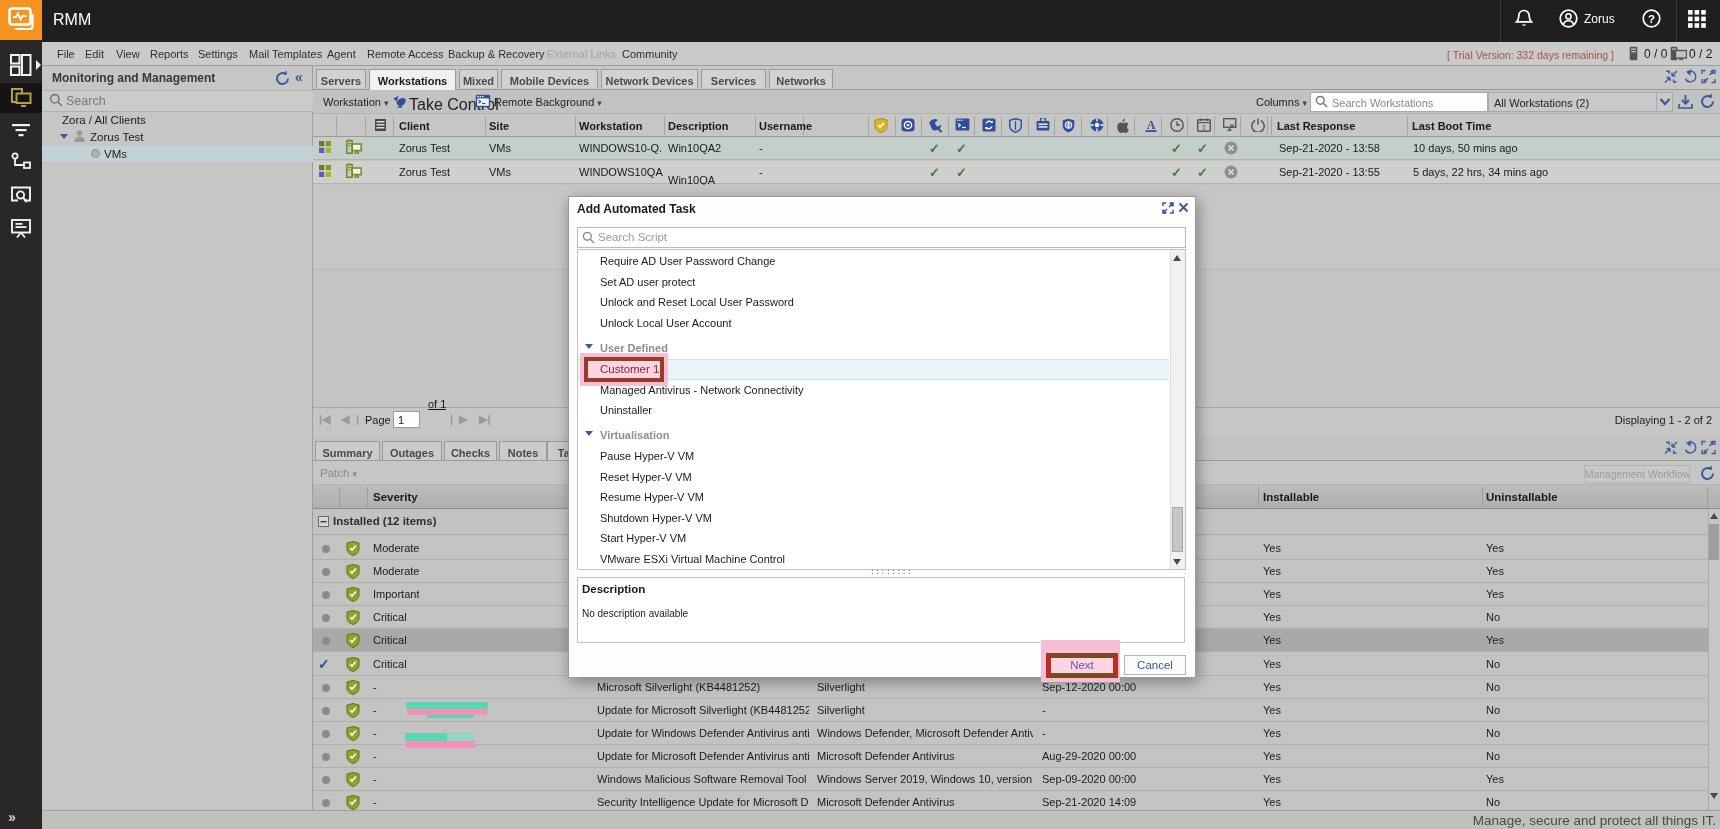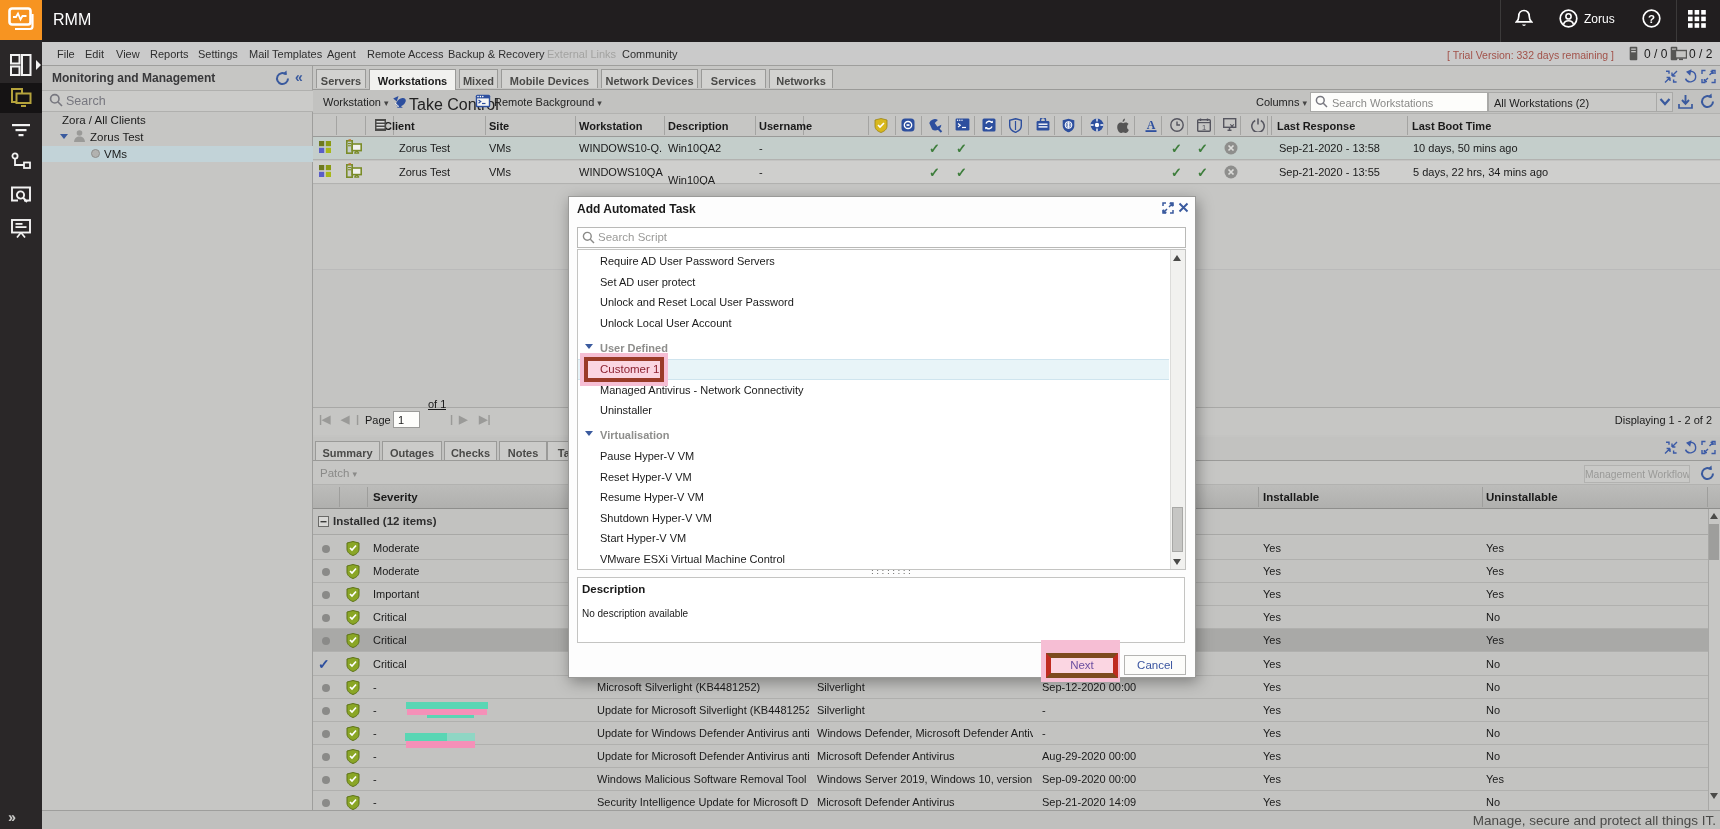--- a/index.html
+++ b/index.html
@@ -284,21 +284,21 @@
   </style>
   <div class="hsep" style="left:336px;"></div>
     <div class="hsep" style="left:365px;"></div>
     <div class="hsep" style="left:393px;"></div>
   <div class="hsep" style="left:485px;"></div>
     <div class="hsep" style="left:575px;"></div>
     <div class="hsep" style="left:664px;"></div>
   <div class="hsep" style="left:755px;"></div>
     <div class="hsep" style="left:803px;"></div>
     <div class="hsep" style="left:868px;"></div>
-  <div class="hlbl" style="left:384px;">Client</div>
+  <div class="hlbl" style="left:399px;">Client</div>
   <div class="hlbl" style="left:489px;">Site</div>
   <div class="hlbl" style="left:579px;">Workstation</div>
   <div class="hlbl" style="left:668px;">Description</div>
   <div class="hlbl" style="left:759px;">Username</div>
   <div class="hlbl" style="left:1277px;text-align:right;">Last Response</div>
   <div class="hlbl" style="left:1412px;">Last Boot Time</div>
   <div class="ic" style="left:374px;">
       <svg width="13" height="14" viewBox="0 0 13 14">
         <rect x="1" y="1" width="11" height="12" fill="#4a4a48"></rect>
         <rect x="2.5" y="3" width="8" height="1.5" fill="#ddd"></rect>
@@ -776,21 +776,21 @@
       <svg width="13" height="13" viewBox="0 0 13 13">
         <circle cx="5.3" cy="5.3" r="3.9" fill="none" stroke="#8a8a88" stroke-width="1.4"></circle>
         <path d="M8.3 8.3 l3.7 3.7" stroke="#8a8a88" stroke-width="1.4"></path>
       </svg>
     </div>
   <div class="abs m" style="left:598px;top:231px;color:#9a9a98;font-size:11.5px;">Search Script</div>
 
   <div class="abs m" style="left:577px;top:249px;width:609px;height:321px;background:#fff;border:1px solid #c4c4c2;"></div>
 
   <div class="abs m" style="left:578px;top:359px;width:591px;height:21px;background:#e8f4f8;border-top:1px solid #cfe4ee;border-bottom:1px solid #cfe4ee;"></div>
-  <div class="mrow" style="top:255px;">Require AD User Password Servers</div>
+  <div class="mrow" style="top:255px;">Require AD User Password Change</div>
   <div class="mrow" style="top:275.5px;">Set AD user protect</div>
   <div class="mrow" style="top:296px;">Unlock and Reset Local User Password</div>
   <div class="mrow" style="top:316.5px;">Unlock Local User Account</div>
   <div class="mtri" style="left:585px;top:344px;"></div>
   <div class="mcat" style="top:341.5px;">User Defined</div>
 
   <div class="abs" style="left:580px;top:353px;width:88px;height:33px;background:#f6bed4;z-index:12;"></div>
   <div class="abs" style="left:584px;top:357px;width:80px;height:25px;border:4px solid #9a3b28;background:#fbd6e2;z-index:13;"></div>
   <div class="abs" style="left:600px;top:363px;font-size:11.5px;color:#8c2130;z-index:14;">Customer 1</div>
   <div class="mrow" style="top:383.5px;">Managed Antivirus - Network Connectivity</div>

